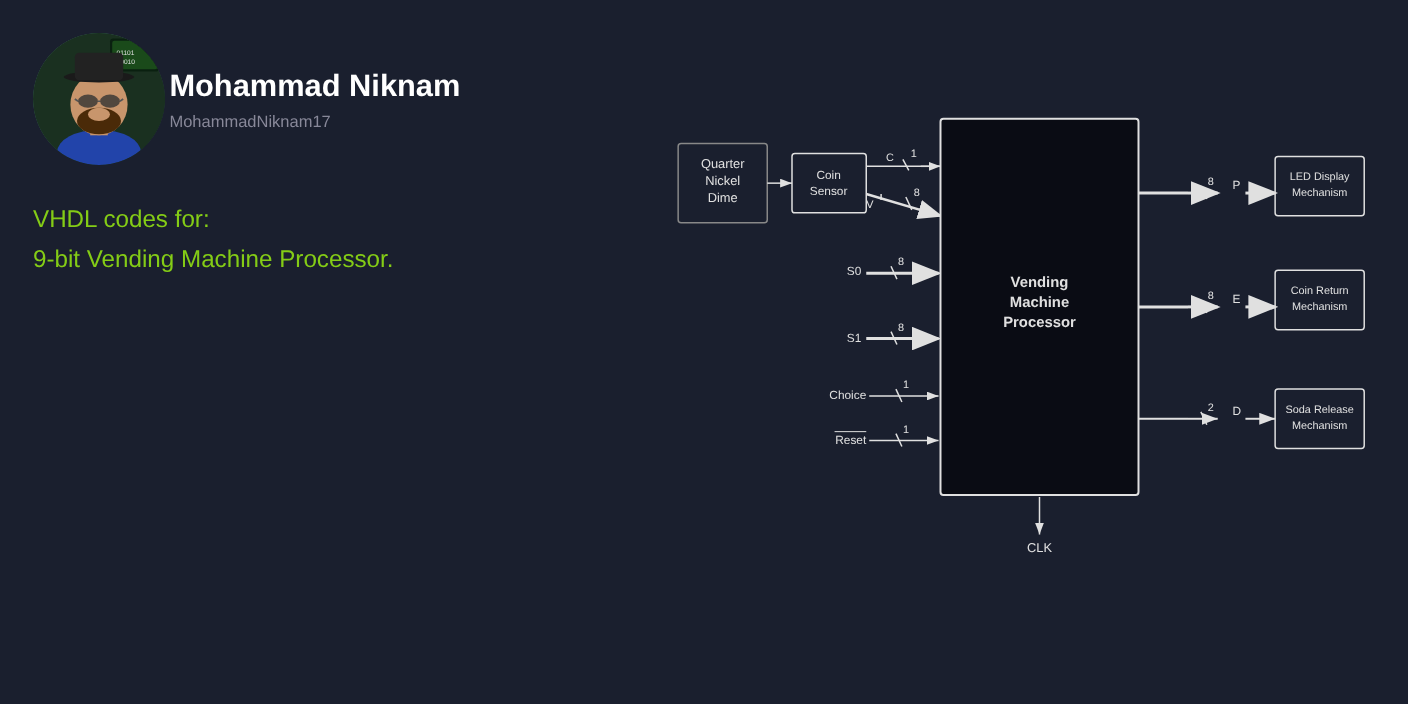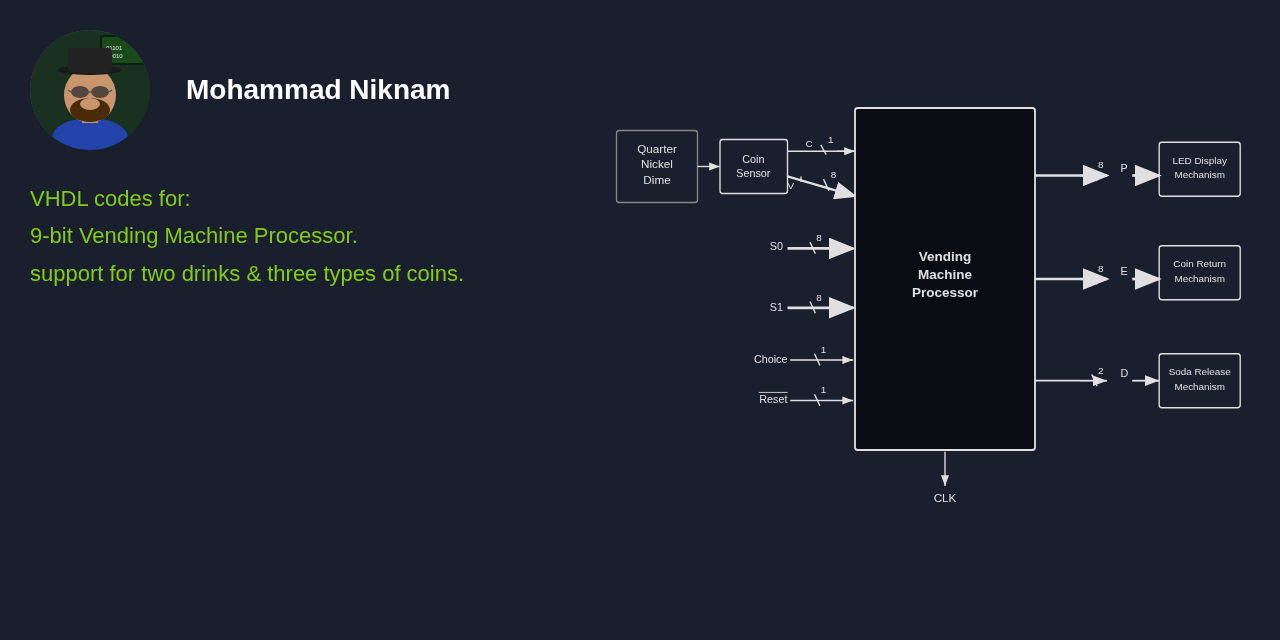--- a/index.html
+++ b/index.html
@@ -17,21 +17,21 @@
     .left-panel {
       position: absolute;
       left: 30px;
       top: 30px;
       width: 480px;
     }
 
     .profile-section {
       display: flex;
       align-items: center;
-      gap: 36px;
+      gap: 4px;
       margin-bottom: 30px;
     }
 
     .avatar {
       width: 120px;
       height: 120px;
       border-radius: 50%;
       overflow: hidden;
       background: #2a3040;
       flex-shrink: 0;
@@ -133,27 +133,27 @@
           <line x1="79" y1="62" x2="82" y2="60" stroke="#555" stroke-width="1.5"></line>
 
           <ellipse cx="60" cy="80" rx="20" ry="12" fill="#4a2a08"></ellipse>
 
           <ellipse cx="60" cy="74" rx="10" ry="6" fill="#c8956c"></ellipse>
         </svg>
       </div>
     </div>
     <div class="profile-info">
       <div class="profile-name">Mohammad Niknam</div>
+      <div class="profile-handle">MohammadNiknam17</div>
     </div>
   </div>
 
   <div class="description">
     <div>VHDL codes for:</div>
     <div>9-bit Vending Machine Processor.</div>
-    <div>support for two drinks &amp; three types of coins.</div>
   </div>
 </div>
 
 <div class="diagram-section">
   <svg class="diagram" viewBox="0 0 760 640">
 
     <defs>
       <marker id="arrowhead" markerWidth="8" markerHeight="6" refX="8" refY="3" orient="auto">
         <polygon points="0 0, 8 3, 0 6" fill="#e0e0e0"></polygon>
       </marker>

